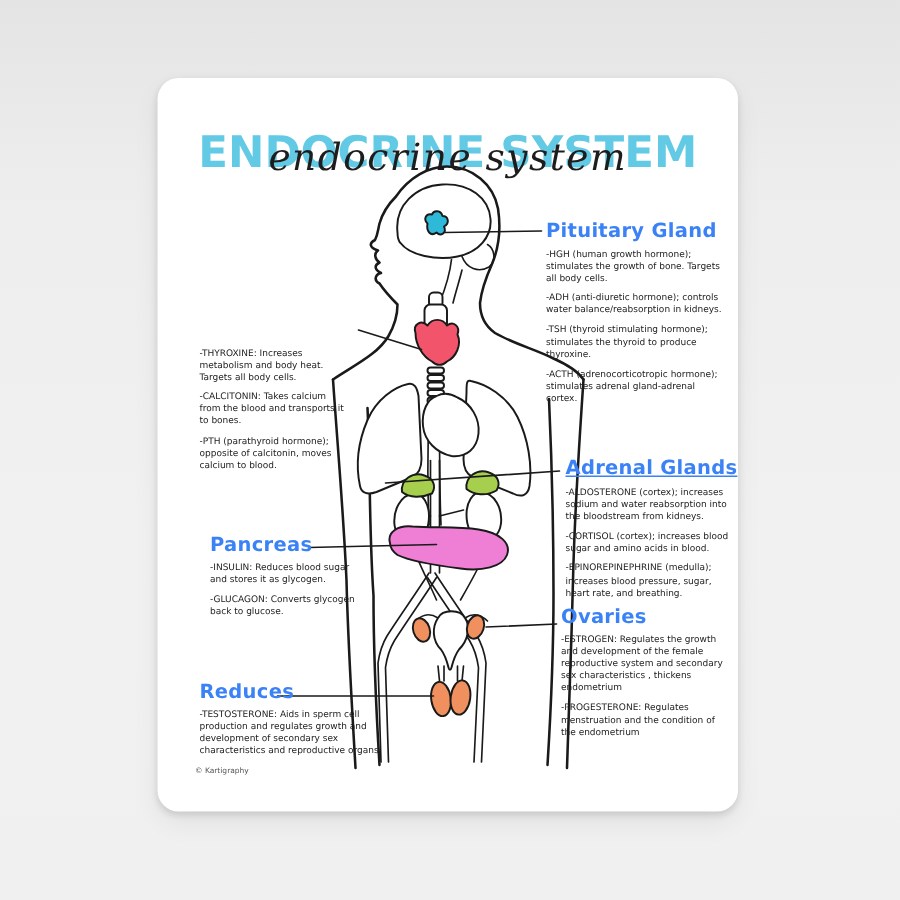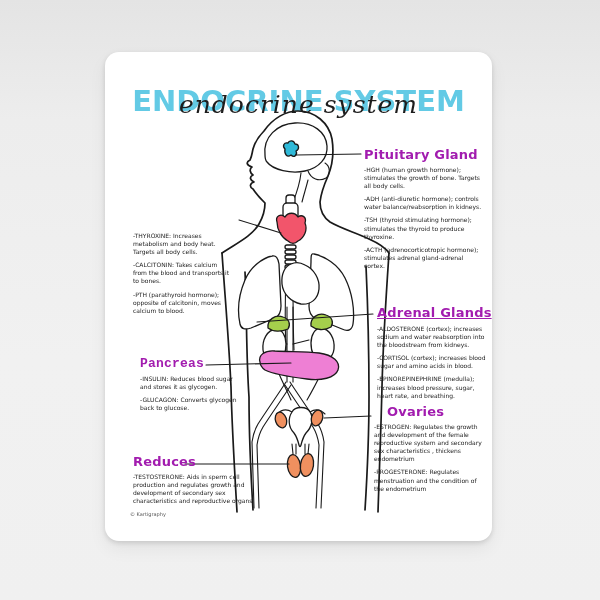--- a/index.html
+++ b/index.html
@@ -9,28 +9,28 @@
   .card{position:absolute;left:105px;top:52px;width:387px;height:489px;background:#ffffff;
     border-radius:14px;box-shadow:0 2px 5px rgba(0,0,0,0.13),0 8px 18px rgba(0,0,0,0.06);}
   .title-wrap{position:absolute;top:32px;left:0;width:100%;height:52px;text-align:center;}
   .title-block{font-family:"DejaVu Sans",sans-serif;font-weight:800;font-size:29px;
     letter-spacing:0px;color:#5bc8e4;opacity:0.95;white-space:nowrap;}
   .title-script{position:absolute;top:6px;left:0;width:100%;text-align:center;
     font-family:"DejaVu Serif",serif;font-style:italic;font-size:25px;color:#1d1d1d;
     letter-spacing:1px;white-space:nowrap;}
   .figure{position:absolute;left:0;top:0;width:387px;height:489px;}
   .heading{position:absolute;font-weight:700;font-size:13px;letter-spacing:0.2px;
-    color:#a21caf;white-space:nowrap;}
+    color:#3b82f6;white-space:nowrap;}
   .notes{position:absolute;font-size:6px;line-height:1.35;color:#1c1c1c;}
   .notes p{margin:0 0 5px 0;}
   .h-pit{left:259px;top:95px;}   .n-pit{left:259px;top:114px;width:118px;}
   .h-thy{left:28px;top:159px;}   .n-thy{left:28px;top:180px;width:100px;}
   .h-adr{left:272px;top:253px;text-decoration:underline;}  .n-adr{left:272px;top:273px;width:112px;}
-  .h-pan{left:35px;top:304px;font-family:Liberation Mono, monospace;}   .n-pan{left:35px;top:323px;width:102px;}
-  .h-ova{left:282px;top:352px;}  .n-ova{left:269px;top:371px;width:114px;}
+  .h-pan{left:35px;top:304px;}   .n-pan{left:35px;top:323px;width:102px;}
+  .h-ova{left:269px;top:352px;}  .n-ova{left:269px;top:371px;width:114px;}
   .h-tes{left:28px;top:402px;}   .n-tes{left:28px;top:421px;width:120px;}
   .watermark{position:absolute;left:25px;top:459px;font-size:5px;color:#555;}
   svg .ol{fill:none;stroke:#1a1a1a;stroke-width:1.7;stroke-linecap:round;stroke-linejoin:round;}
   svg .og{stroke:#1a1a1a;stroke-width:1.3;stroke-linecap:round;stroke-linejoin:round;}
   svg .dt{fill:none;stroke:#1a1a1a;stroke-width:1.1;stroke-linecap:round;}
   svg .ptr{fill:none;stroke:#1a1a1a;stroke-width:1.1;stroke-linecap:round;}
 </style>
 </head>
 <body>
 

